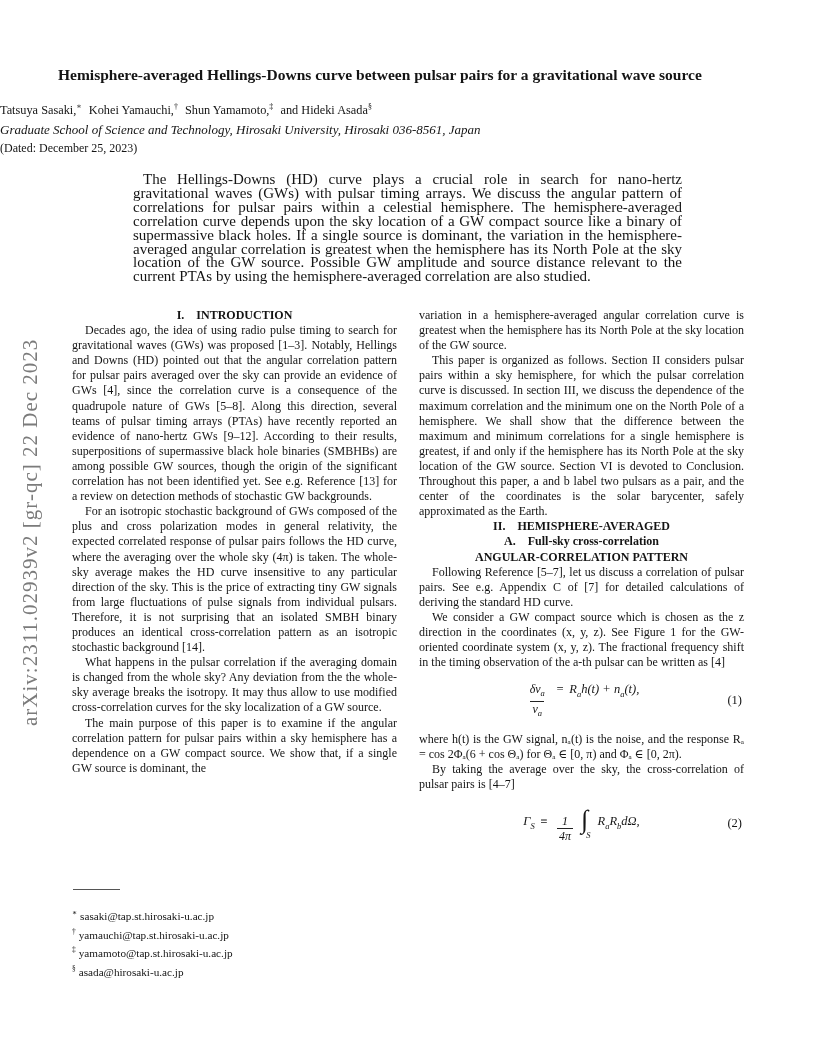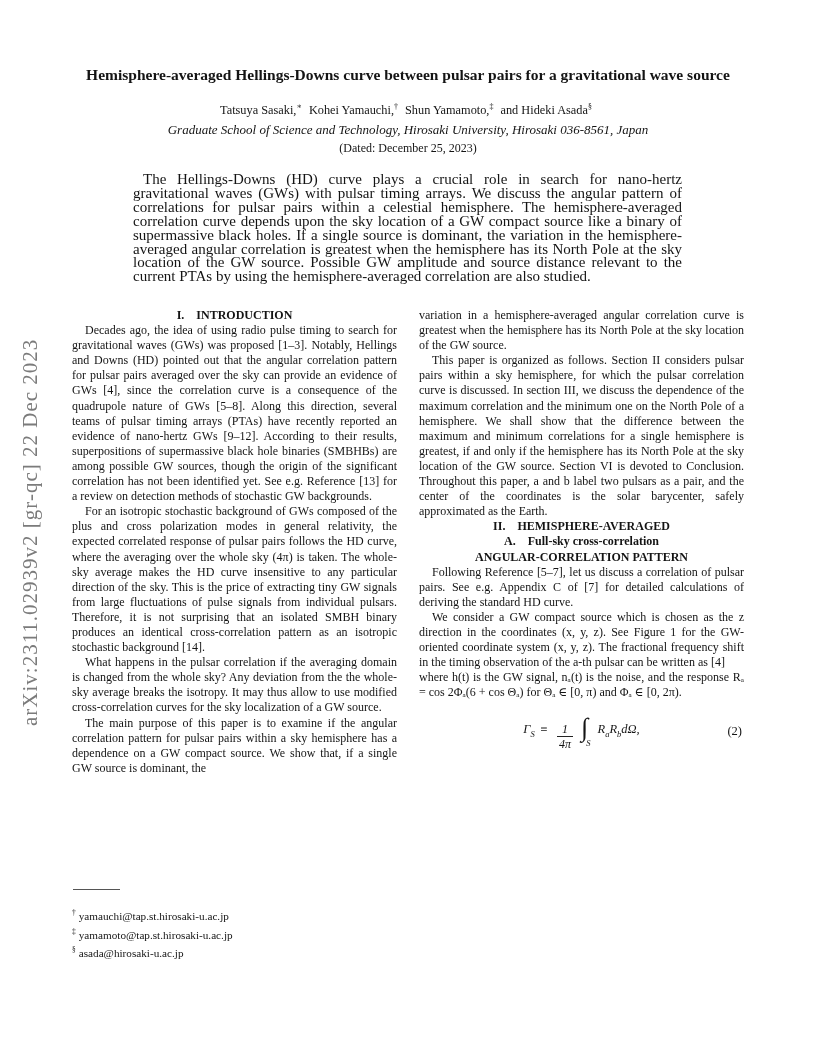--- a/index.html
+++ b/index.html
@@ -17,21 +17,20 @@
     transform-origin: 0 0;
     transform: rotate(-90deg);
     font-size: 21px;
     letter-spacing: 1px;
     color: #7b7b7b;
     white-space: nowrap;
   }
   .masthead {
     position: absolute;
     top: 64px; left: 0; width: 816px;
-    text-align: center;
   }
   .title {
     font-size: 15.5px; font-weight: bold;
     line-height: 21.5px;
     width: 700px; margin: 0 auto 16px;
   }
   .authors { font-size: 12.3px; margin: 0 0 4px; }
   .authors sup { font-size: 8px; }
   .author { margin-right: 4px; }
   .affiliation { font-style: italic; font-size: 13px; margin: 0 0 3px; }
@@ -119,30 +118,41 @@
   <p style="text-indent:0;">variation in a hemisphere-averaged angular correlation curve is greatest when the hemisphere has its North Pole at the sky location of the GW source.</p>
   <p>This paper is organized as follows. Section II considers pulsar pairs within a sky hemisphere, for which the pulsar correlation curve is discussed. In section III, we discuss the dependence of the maximum correlation and the minimum one on the North Pole of a hemisphere. We shall show that the difference between the maximum and minimum correlations for a single hemisphere is greatest, if and only if the hemisphere has its North Pole at the sky location of the GW source. Section VI is devoted to Conclusion. Throughout this paper, a and b label two pulsars as a pair, and the center of the coordinates is the solar barycenter, safely approximated as the Earth.</p>
 
   <p class="sec-heading sec-heading-2">II.  HEMISPHERE-AVERAGED</p>
   <p class="sec-heading subsec-heading">A.  Full-sky cross-correlation</p>
   <p class="sec-heading sec-heading-2b">ANGULAR-CORRELATION PATTERN</p>
 
   <p>Following Reference [5–7], let us discuss a correlation of pulsar pairs. See e.g. Appendix C of [7] for detailed calculations of deriving the standard HD curve.</p>
   <p>We consider a GW compact source which is chosen as the z direction in the coordinates (x, y, z). See Figure 1 for the GW-oriented coordinate system (x, y, z). The fractional frequency shift in the timing observation of the a-th pulsar can be written as [4]</p>
 
+  <div class="equation">
+    <span>
+      <span class="frac">
+        <span class="num"><span>δν</span><sub>a</sub></span>
+        <span class="den"><span>ν</span><sub>a</sub></span>
+      </span><span class="eq-op">=</span><span><span>R</span><sub>a</sub><span>h(t) + n</span><sub>a</sub><span>(t),</span></span>
+    </span>
+    <span class="eq-label">(1)</span>
+  </div>
 
   <p style="text-indent:0;">where h(t) is the GW signal, nₐ(t) is the noise, and the response Rₐ = cos 2Φₐ(6 + cos Θₐ) for Θₐ ∈ [0, π) and Φₐ ∈ [0, 2π).</p>
+  <p>By taking the average over the sky, the cross-correlation of pulsar pairs is [4–7]</p>
 
   <div class="equation">
     <span><span>Γ</span><sub>S</sub><span class="eq-op">≡</span><span class="frac">
           <span class="num">1</span>
           <span class="den">4π</span>
         </span><span class="integral">∫</span><sub class="int-sub">S</sub><span>R</span><sub>a</sub><span>R</span><sub>b</sub><span>dΩ,</span></span>
     <span class="eq-label">(2)</span>
   </div>
 </div>
 
 <div class="footnote-rule"></div>
 <div class="footnotes">
+  <div class="footnote"><sup>∗</sup><span>sasaki@tap.st.hirosaki-u.ac.jp</span></div>
   <div class="footnote"><sup>†</sup><span>yamauchi@tap.st.hirosaki-u.ac.jp</span></div>
   <div class="footnote"><sup>‡</sup><span>yamamoto@tap.st.hirosaki-u.ac.jp</span></div>
   <div class="footnote"><sup>§</sup><span>asada@hirosaki-u.ac.jp</span></div>
 </div>
 
 </body></html>

